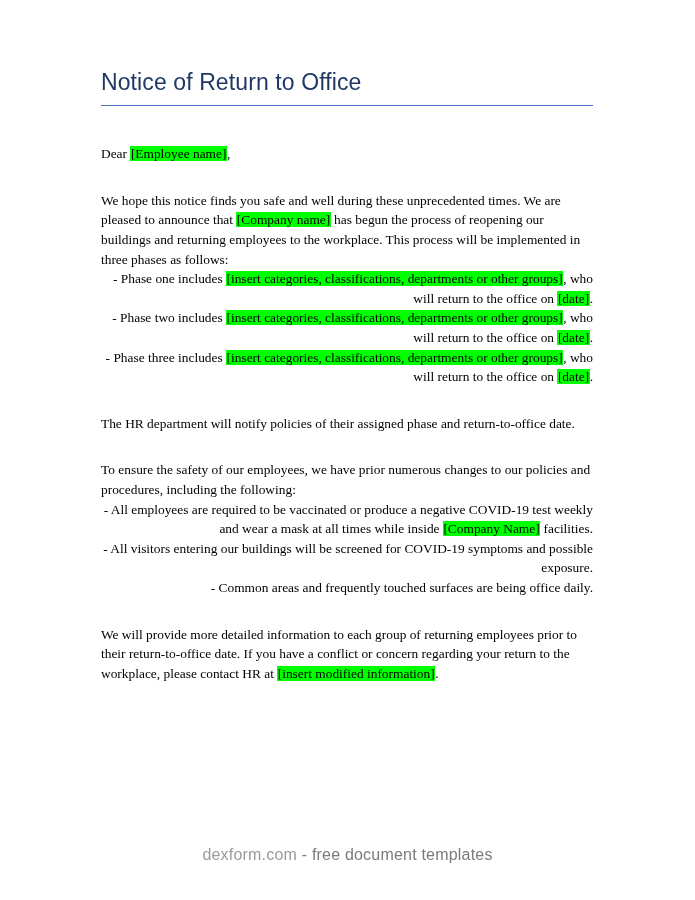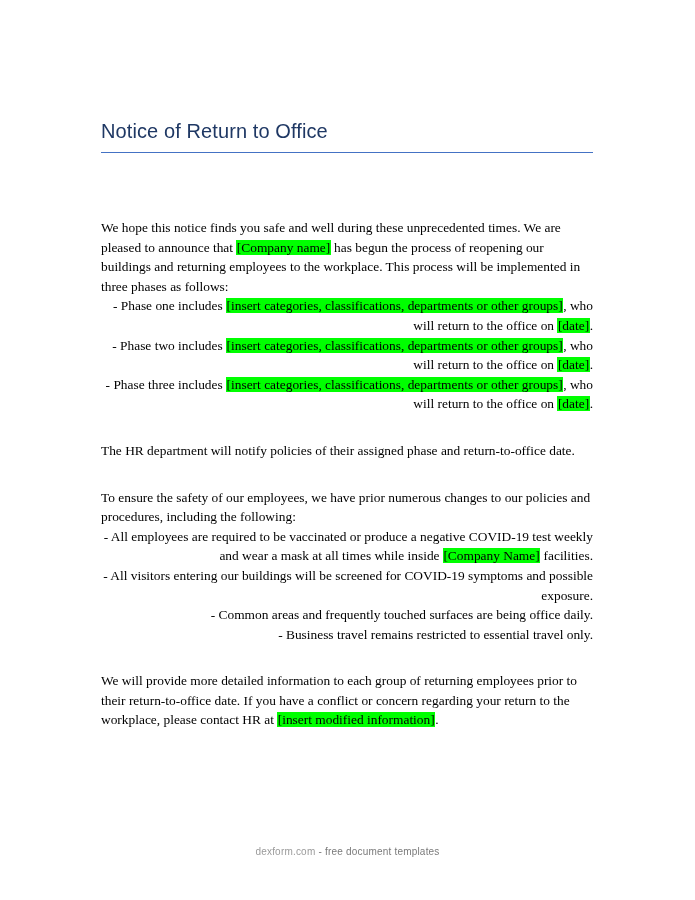--- a/index.html
+++ b/index.html
@@ -27,26 +27,26 @@
   .content {
     position: absolute;
     left: 101px;
     top: 0;
     width: 492px;
   }
 
   
   .doc-title {
     font-family: "Liberation Sans", "DejaVu Sans", sans-serif;
-    font-size: 20px;
+    font-size: 23px;
     font-weight: normal;
     color: #1f3864;
     letter-spacing: 0.1px;
     margin: 0;
-    padding-top: 120px;
+    padding-top: 70px;
     line-height: 1.1;
   }
   .title-rule {
     margin-top: 10px;
     border: 0;
     border-top: 1.4px solid #4472c4;
     width: 100%;
     height: 0;
   }
 
@@ -72,39 +72,42 @@
   }
 
   
   .footer {
     position: absolute;
     left: 0;
     top: 846px;
     width: 695px;
     text-align: center;
     font-family: "Liberation Sans", "DejaVu Sans", sans-serif;
-    font-size: 10px;
+    font-size: 16px;
     color: #808080;
     letter-spacing: 0.2px;
   }
   .footer-brand { color: #9a9a9a; }
   .footer-tail { color: #7a7a7a; }
 </style>
 </head>
 <body>
 
 <div class="page">
 
   <div class="content">
 
     <h1 class="doc-title">Notice of Return to Office</h1>
     <hr class="title-rule">
 
     <div class="gap-salutation"></div>
 
+    <p class="block">
+      <span>Dear </span><span class="hl">[Employee name]</span><span>,</span>
+    </p>
 
     <div class="gap-para"></div>
 
     <p class="block">
       <span>We hope this notice finds you safe and well during these unprecedented times. We are pleased to announce that </span><span class="hl">[Company name]</span><span> has begun the process of reopening our buildings and returning employees to the workplace. This process will be implemented in three phases as follows:</span>
     </p>
 
     <p class="block">
       <span class="line"><span>- Phase one includes </span><span class="hl">[insert categories, classifications, departments or other groups]</span><span>, who will return to the office on </span><span class="hl">[date]</span><span>.</span></span>
       <span class="line"><span>- Phase two includes </span><span class="hl">[insert categories, classifications, departments or other groups]</span><span>, who will return to the office on </span><span class="hl">[date]</span><span>.</span></span>
@@ -116,21 +119,20 @@
     <p class="block">The HR department will notify policies of their assigned phase and return-to-office date.</p>
 
     <div class="gap-para"></div>
 
     <p class="block">To ensure the safety of our employees, we have prior numerous changes to our policies and procedures, including the following:</p>
 
     <p class="block">
       <span class="line"><span>- All employees are required to be vaccinated or produce a negative COVID-19 test weekly and wear a mask at all times while inside </span><span class="hl">[Company Name]</span><span> facilities.</span></span>
       <span class="line">- All visitors entering our buildings will be screened for COVID-19 symptoms and possible exposure.</span>
       <span class="line">- Common areas and frequently touched surfaces are being office daily.</span>
-      <span class="line">- Business travel remains restricted to essential travel only.</span>
     </p>
 
     <div class="gap-para"></div>
 
     <p class="block">
       <span>We will provide more detailed information to each group of returning employees prior to their return-to-office date. If you have a conflict or concern regarding your return to the workplace, please contact HR at </span><span class="hl">[insert modified information]</span><span>.</span>
     </p>
 
   </div>
 

